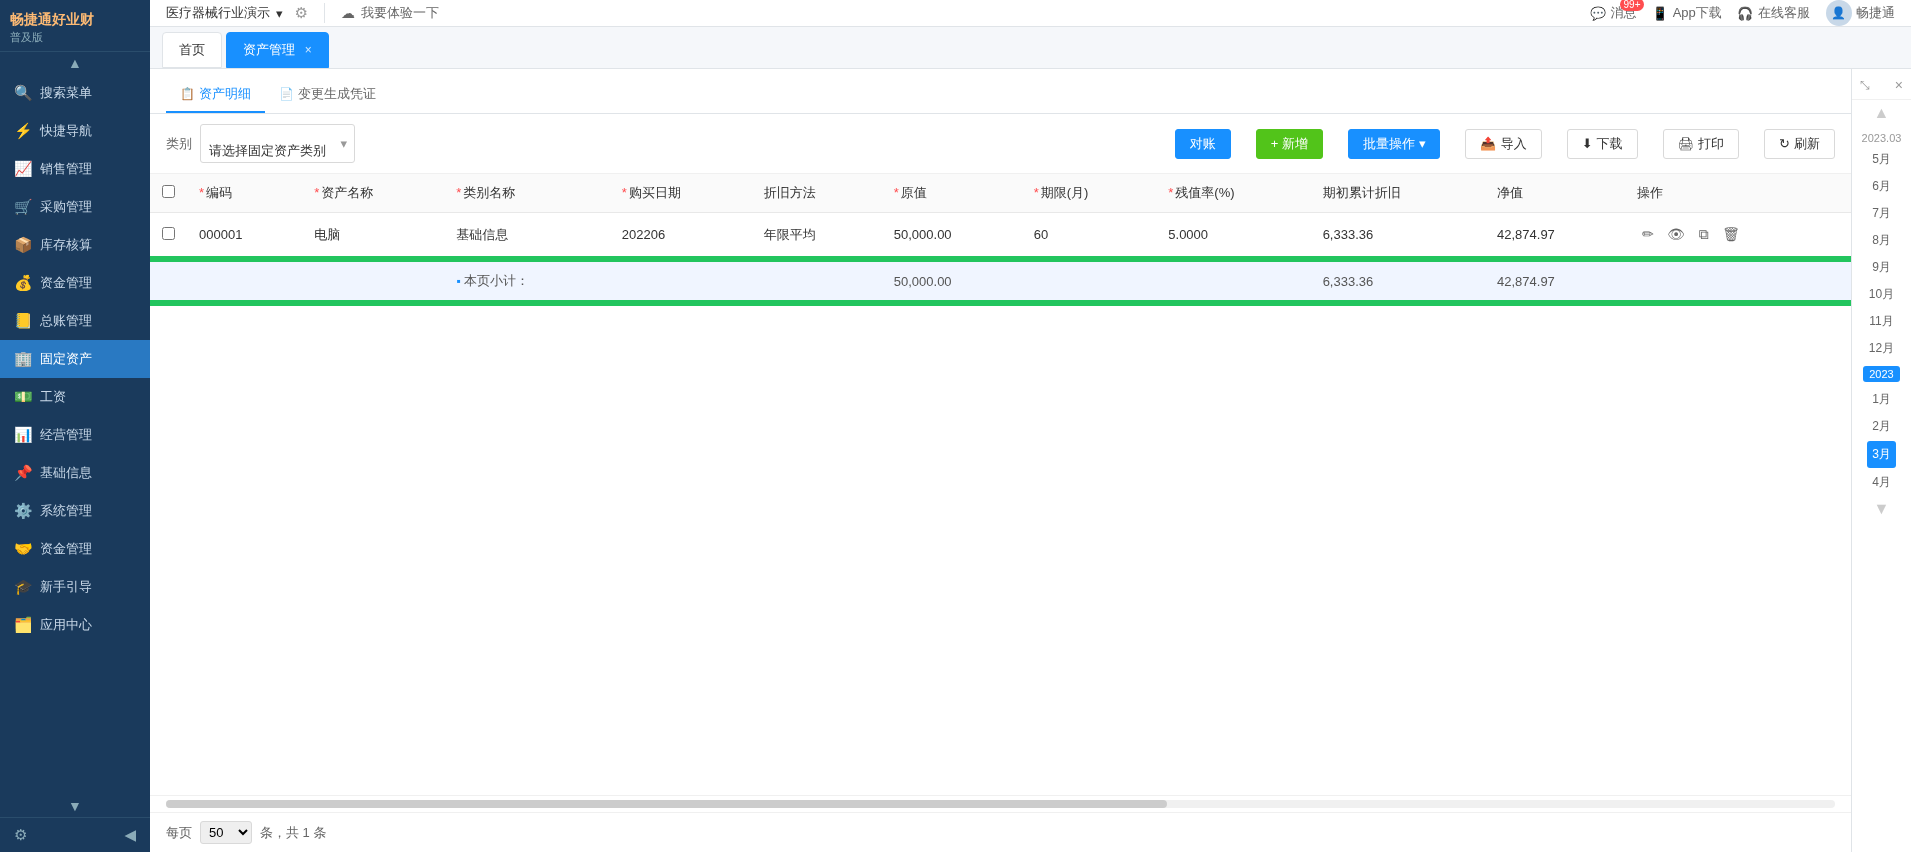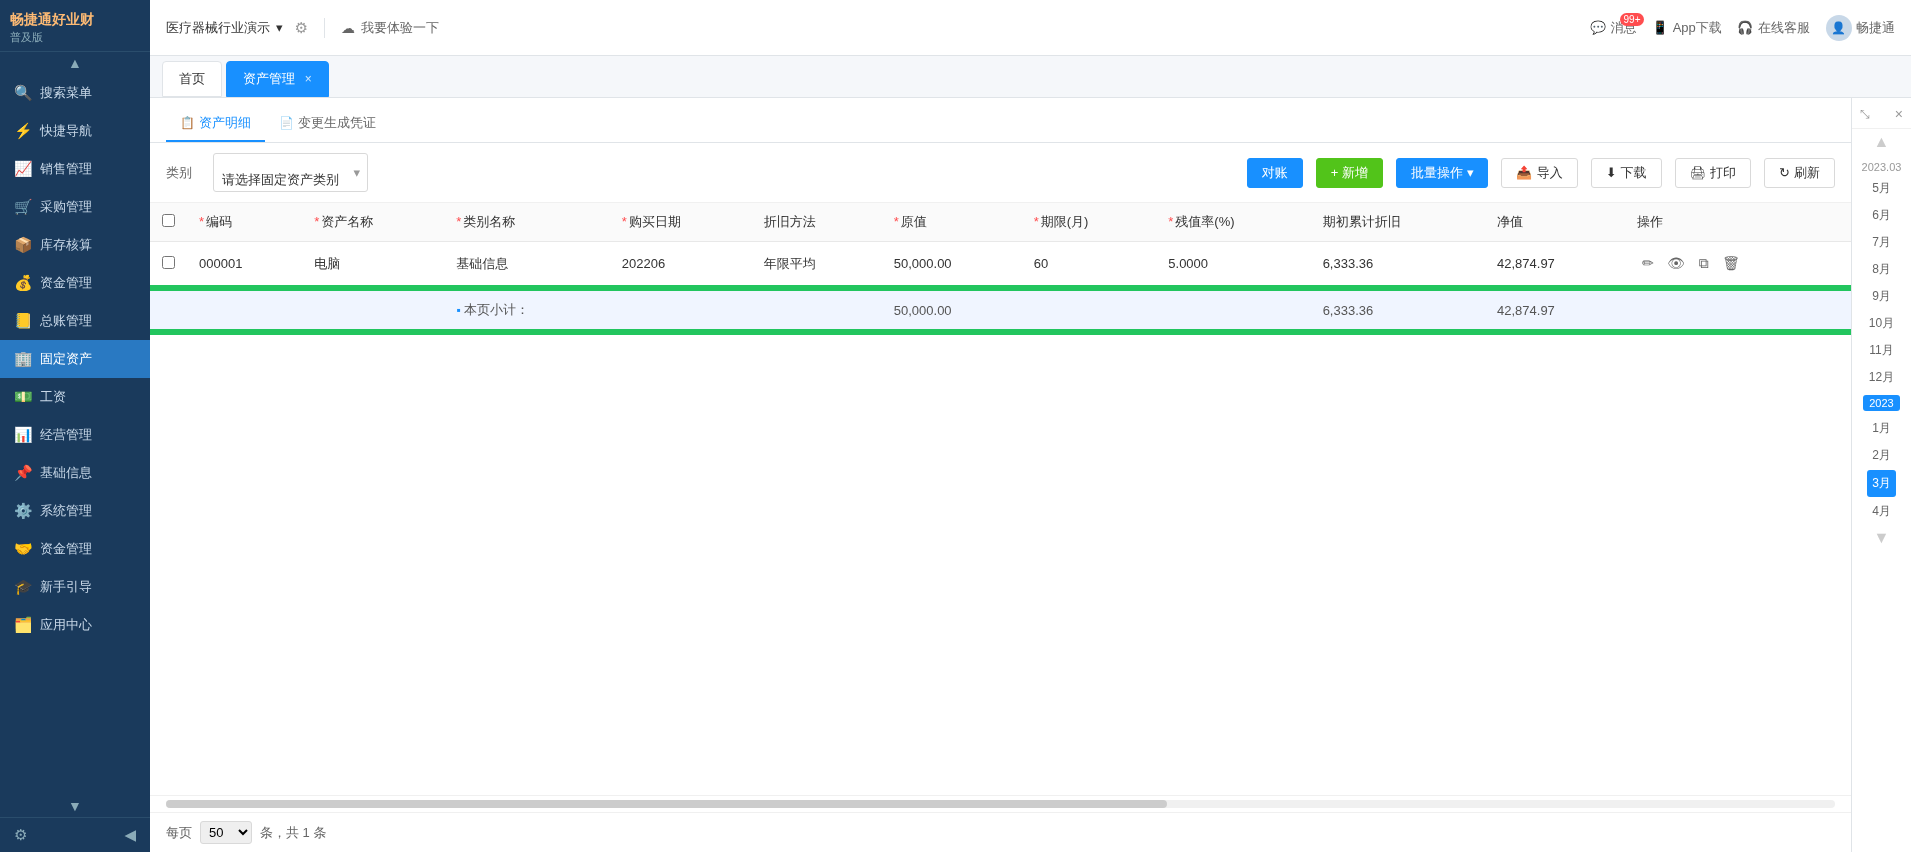--- a/index.html
+++ b/index.html
@@ -74,21 +74,21 @@
     
     .main-wrapper {
       flex: 1;
       display: flex;
       flex-direction: column;
       overflow: hidden;
     }
 
     
     .topbar {
-      height: 56px;
+      height: 27px;
       background: #fff;
       border-bottom: 1px solid #e0e4e8;
       display: flex;
       align-items: center;
       padding: 0 16px;
       gap: 12px;
       flex-shrink: 0;
     }
     .topbar-company {
       display: flex;
@@ -228,21 +228,21 @@
       align-items: center;
       padding: 10px 16px;
       gap: 10px;
       background: #fff;
       border-bottom: 1px solid #f0f0f0;
     }
     .toolbar-right {
       margin-left: auto;
       display: flex;
       align-items: center;
-      gap: 13px;
+      gap: 25px;
       justify-content: flex-end;
     }
     .btn {
       padding: 5px 14px;
       border-radius: 3px;
       font-size: 13px;
       cursor: pointer;
       border: 1px solid #d9d9d9;
       background: #fff;
       color: #333;
@@ -267,21 +267,21 @@
     }
     .btn-batch {
       background: #1890ff;
       color: #fff;
       border-color: #1890ff;
       position: relative;
     }
     .filter-group {
       display: flex;
       align-items: center;
-      gap: 21px;
+      gap: 8px;
     }
     .filter-label { color: #666; font-size: 13px; }
     .filter-select {
       border: 1px solid #d9d9d9;
       border-radius: 3px;
       padding: 18px 28px 4px 8px;
       font-size: 13px;
       background: #fff;
       cursor: pointer;
       color: #333;

